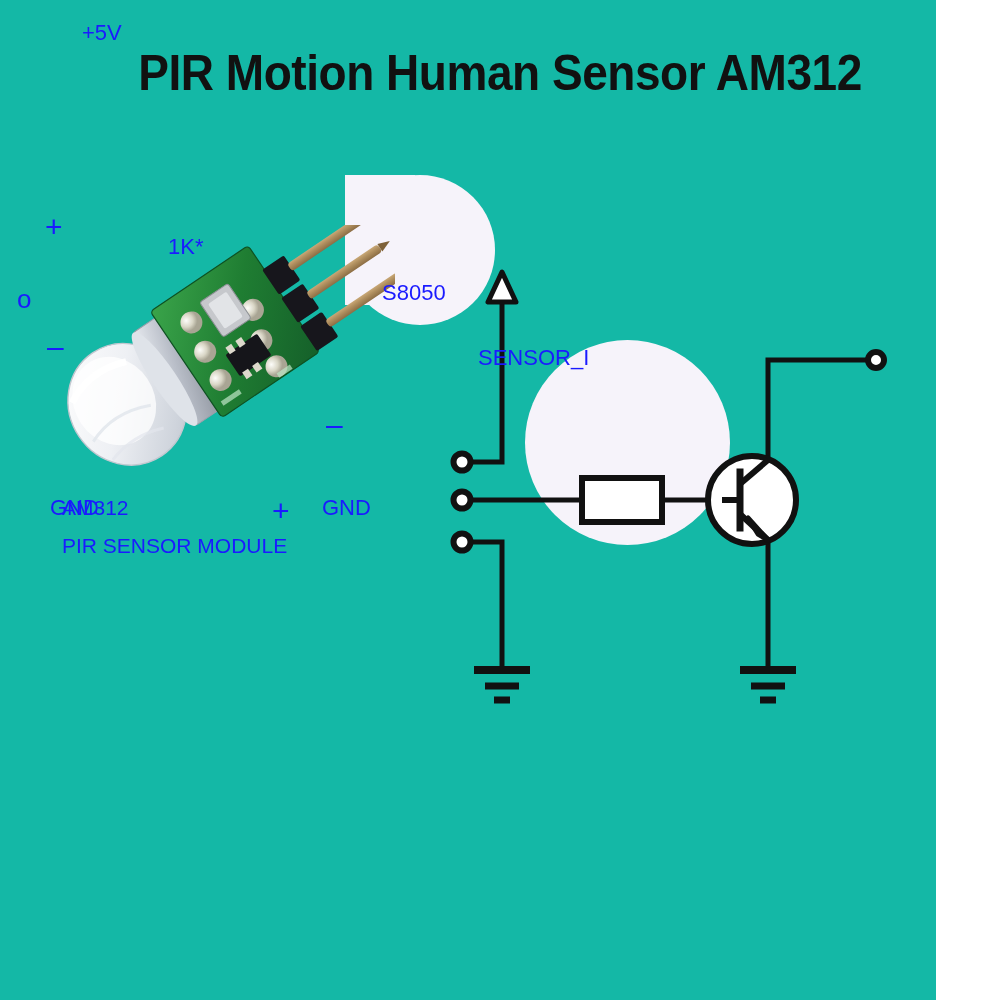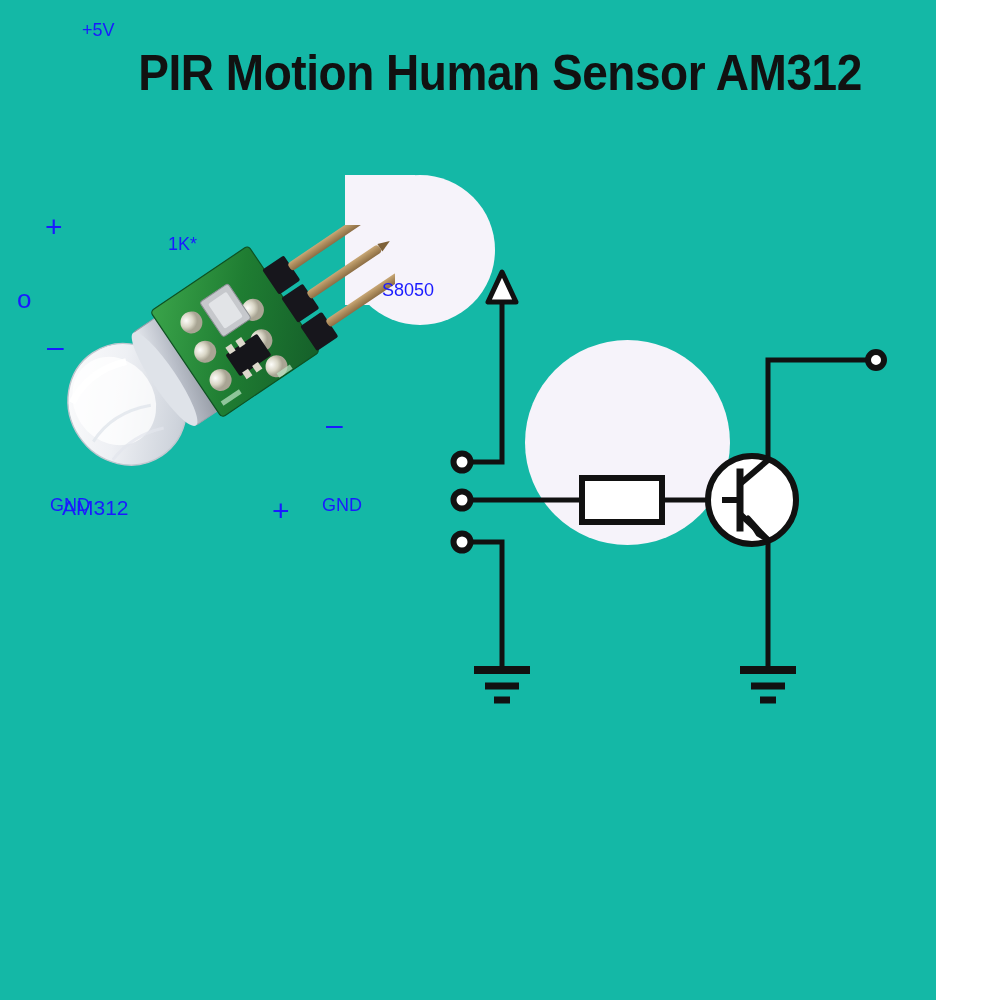--- a/index.html
+++ b/index.html
@@ -73,21 +73,21 @@
 
   
   #schematic {
     position: absolute;
     left: 400px; top: 210px;
     width: 600px; height: 560px;
   }
   .sch-label {
     position: absolute;
     color: #1a1aff;
-    font-size: 18px;
+    font-size: 22px;
     font-family: "Liberation Sans", sans-serif;
     white-space: nowrap;
   }
   #lbl-5v       { left: 82px;  top: 20px;  }
   #lbl-term-p   { left: 45px;  top: 210px; font-size: 30px; }
   #lbl-term-o   { left: 17px;  top: 284px; font-size: 26px; }
   #lbl-term-m   { left: 47px;  top: 330px; font-size: 30px; }
   #lbl-1k       { left: 168px; top: 234px; }
   #lbl-s8050    { left: 382px; top: 280px; }
   #lbl-sensor   { left: 478px; top: 345px; }
@@ -177,20 +177,21 @@
       <polygon points="402,101 414,105.5 402,110" fill="#7e6138"></polygon>
       <polygon points="402,135 414,139.5 402,144" fill="#7e6138"></polygon>
       <polygon points="402,169 414,173.5 402,178" fill="#7e6138"></polygon>
     </g>
   </svg>
 
   <div class="pin-sign" id="pin-minus">–</div>
   <div class="pin-sign" id="pin-plus">+</div>
 
   <div class="photo-label" id="lbl-am312">AM312</div>
+  <div class="photo-label" id="lbl-module">PIR SENSOR MODULE</div>
 
   <svg id="schematic" viewBox="0 0 600 560">
     <g stroke="#111111" stroke-width="5" fill="none" stroke-linecap="square">
 
       <path d="M68 252 L102 252 L102 86"></path>
 
       <path d="M68 252 L68 252"></path>
 
       <path d="M68 290 L182 290"></path>
       <path d="M262 290 L322 290"></path>
@@ -237,16 +238,17 @@
       <line x1="360" y1="490" x2="376" y2="490" stroke-width="7"></line>
     </g>
   </svg>
 
   <div class="sch-label" id="lbl-5v">+5V</div>
   <div class="sch-label" id="lbl-term-p">+</div>
   <div class="sch-label" id="lbl-term-o">o</div>
   <div class="sch-label" id="lbl-term-m">–</div>
   <div class="sch-label" id="lbl-1k">1K*</div>
   <div class="sch-label" id="lbl-s8050">S8050</div>
+  <div class="sch-label" id="lbl-sensor">SENSOR_I</div>
   <div class="sch-label" id="lbl-gnd-l">GND</div>
   <div class="sch-label" id="lbl-gnd-r">GND</div>
 
 </div>
 
 </body></html>

